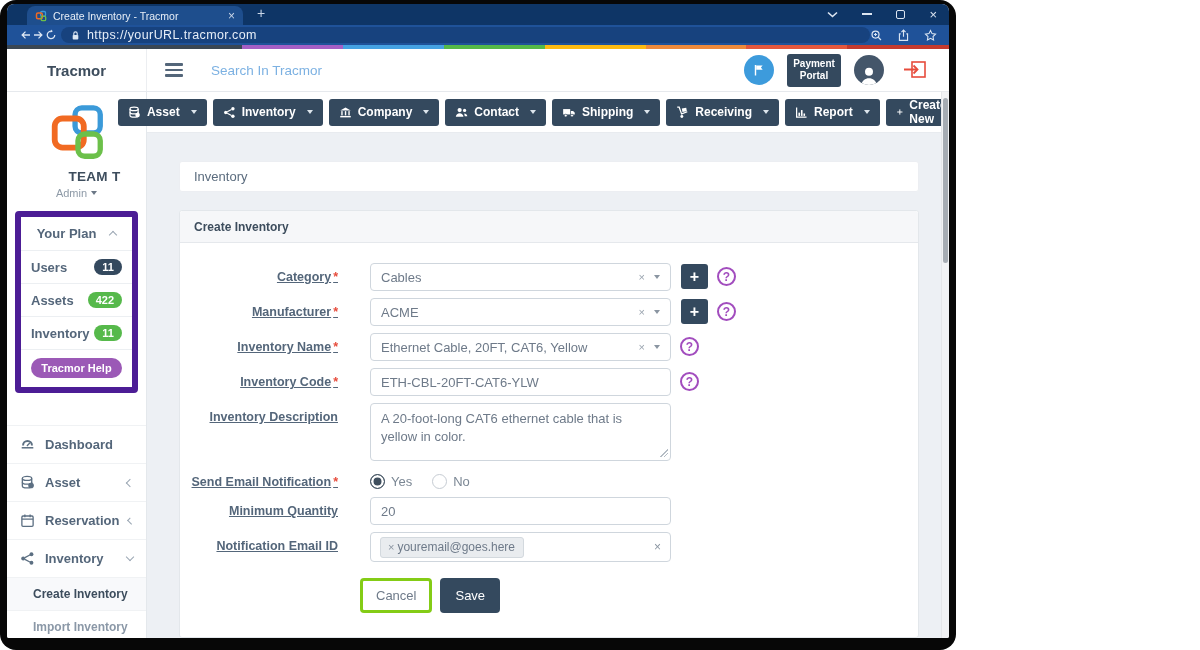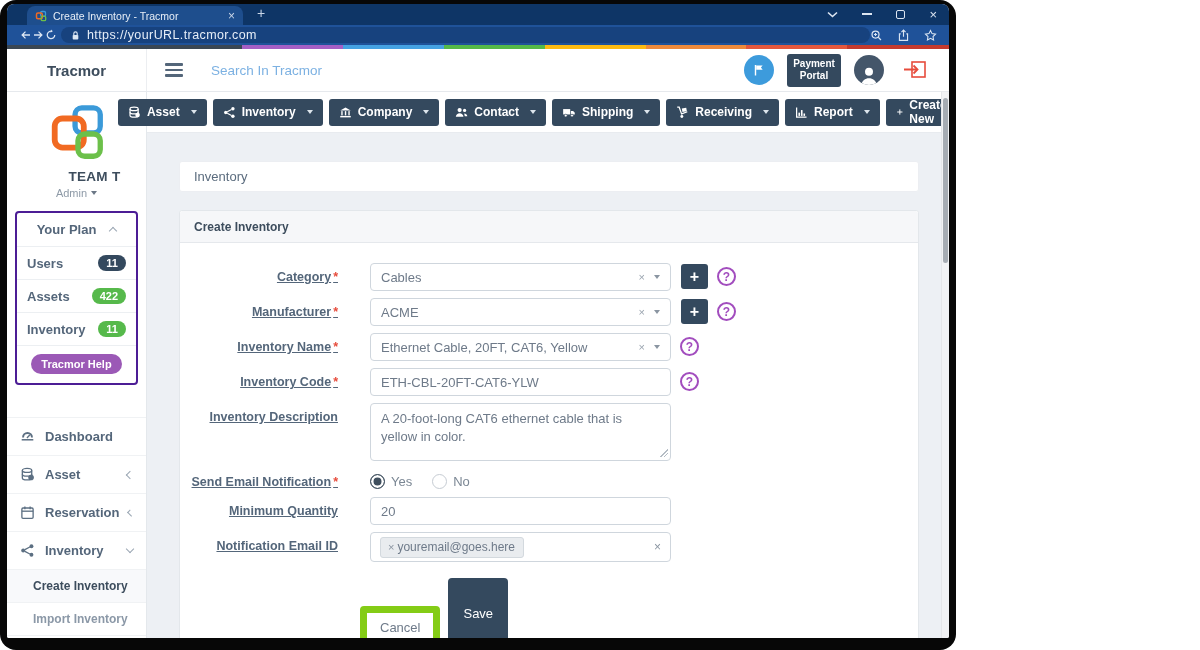--- a/index.html
+++ b/index.html
@@ -54,21 +54,21 @@
   .app { flex:1; display:flex; min-height:0; position:relative; }
   .pagescroll { position:absolute; right:0; top:0; bottom:0; width:8px; background:#f1f2f4; border-left:1px solid #e4e6e9; z-index:5; }
   .pagescroll .thumb { position:absolute; top:6px; left:1px; right:1px; height:165px; background:#a6acb3; border-radius:3px; }
 
   .sidebar { width:140px; background:#fff; border-right:1px solid #e4e8ec; display:flex; flex-direction:column; flex:0 0 auto; }
   .logo-wrap { padding-top:10px; text-align:center; }
   .team { font-size:13.5px; font-weight:700; color:#3d4d5d; margin-top:5px; text-align:center; letter-spacing:.3px;margin-left:36px; }
   .role { font-size:11px; color:#8e9aa7; text-align:center; margin-top:3px; display:flex; justify-content:center; align-items:center; gap:4px; }
   .caret-dn { width:0; height:0; border-left:3.5px solid transparent; border-right:3.5px solid transparent; border-top:4px solid #6b7786; display:inline-block; }
 
-  .planbox { margin:12px 8px 0; border:2px solid #4c1d95; border-radius:4px; }
+  .planbox { margin:12px 8px 0; border:6px solid #4c1d95; border-radius:4px; }
   .plan-header { display:flex; align-items:center; justify-content:center; gap:14px; padding:9px 4px;
     font-size:13px; font-weight:700; color:#54667a; }
   .chev { display:inline-block; width:6px; height:6px; border-right:1.8px solid #9aa6b3; border-bottom:1.8px solid #9aa6b3; }
   .chev.up   { transform:rotate(-135deg); margin-top:3px; }
   .chev.left { transform:rotate(135deg); }
   .chev.down { transform:rotate(45deg); margin-top:-3px; }
   .plan-row { border-top:1px solid #eceff2; display:flex; align-items:center; justify-content:space-between;
     padding:8px 10px; font-size:13px; font-weight:700; color:#54667a; }
   .badge { min-width:26px; text-align:center; border-radius:10px; color:#fff; font-size:11px; font-weight:700; padding:2px 8px; }
   .badge.navy { background:#34495e; } .badge.green { background:#56b94b; }
@@ -120,21 +120,21 @@
   .radio-row { padding-top:6px; display:flex; align-items:center; gap:6px; font-size:13px; color:#7b8794; }
   .radio { width:15px; height:15px; border-radius:50%; display:inline-block; cursor:pointer; }
   .radio.sel { background:#3f4f5e; border:1px solid #3f4f5e; box-shadow:inset 0 0 0 2.5px #fff; }
   .radio.un { border:1.5px solid #c6ccd3; background:#fff; margin-left:14px; }
   .tag-ctl { height:30px; padding:0 9px; }
   .tag { background:#e9ecef; border:1px solid #d3d9de; border-radius:3px; font-size:12px; color:#6e7a89;
     padding:2px 8px 3px 7px; display:flex; align-items:center; gap:3px; }
   .tag .rm { font-size:11px; color:#8a95a1; cursor:pointer; }
   .clear-x { margin-left:auto; color:#8a95a1; font-size:12px; cursor:pointer; }
   .btn-row { margin-left:180px; margin-top:16px; display:flex; gap:8px; }
-  .btn-cancel { border:7px solid #84cc16; background:#fff; color:#6e7a89; font-size:13px; padding:7px 13px; border-radius:4px; cursor:pointer; font-family:inherit;margin-top:28px; }
+  .btn-cancel { border:3px solid #84cc16; background:#fff; color:#6e7a89; font-size:13px; padding:7px 13px; border-radius:4px; cursor:pointer; font-family:inherit; }
   .btn-save { border:none; background:#34495e; color:#fff; font-size:13px; padding:7px 15px; border-radius:4px; cursor:pointer; font-family:inherit; }
 
   svg { display:block; }
 </style>
 </head>
 <body>
 
 <div class="frame">
  <div class="window">
 

